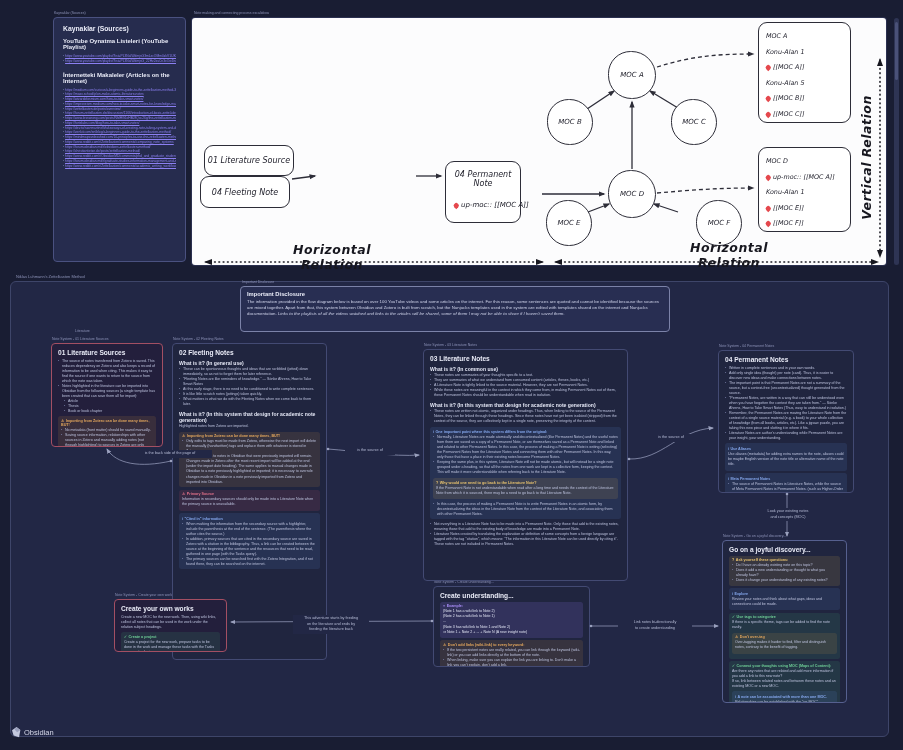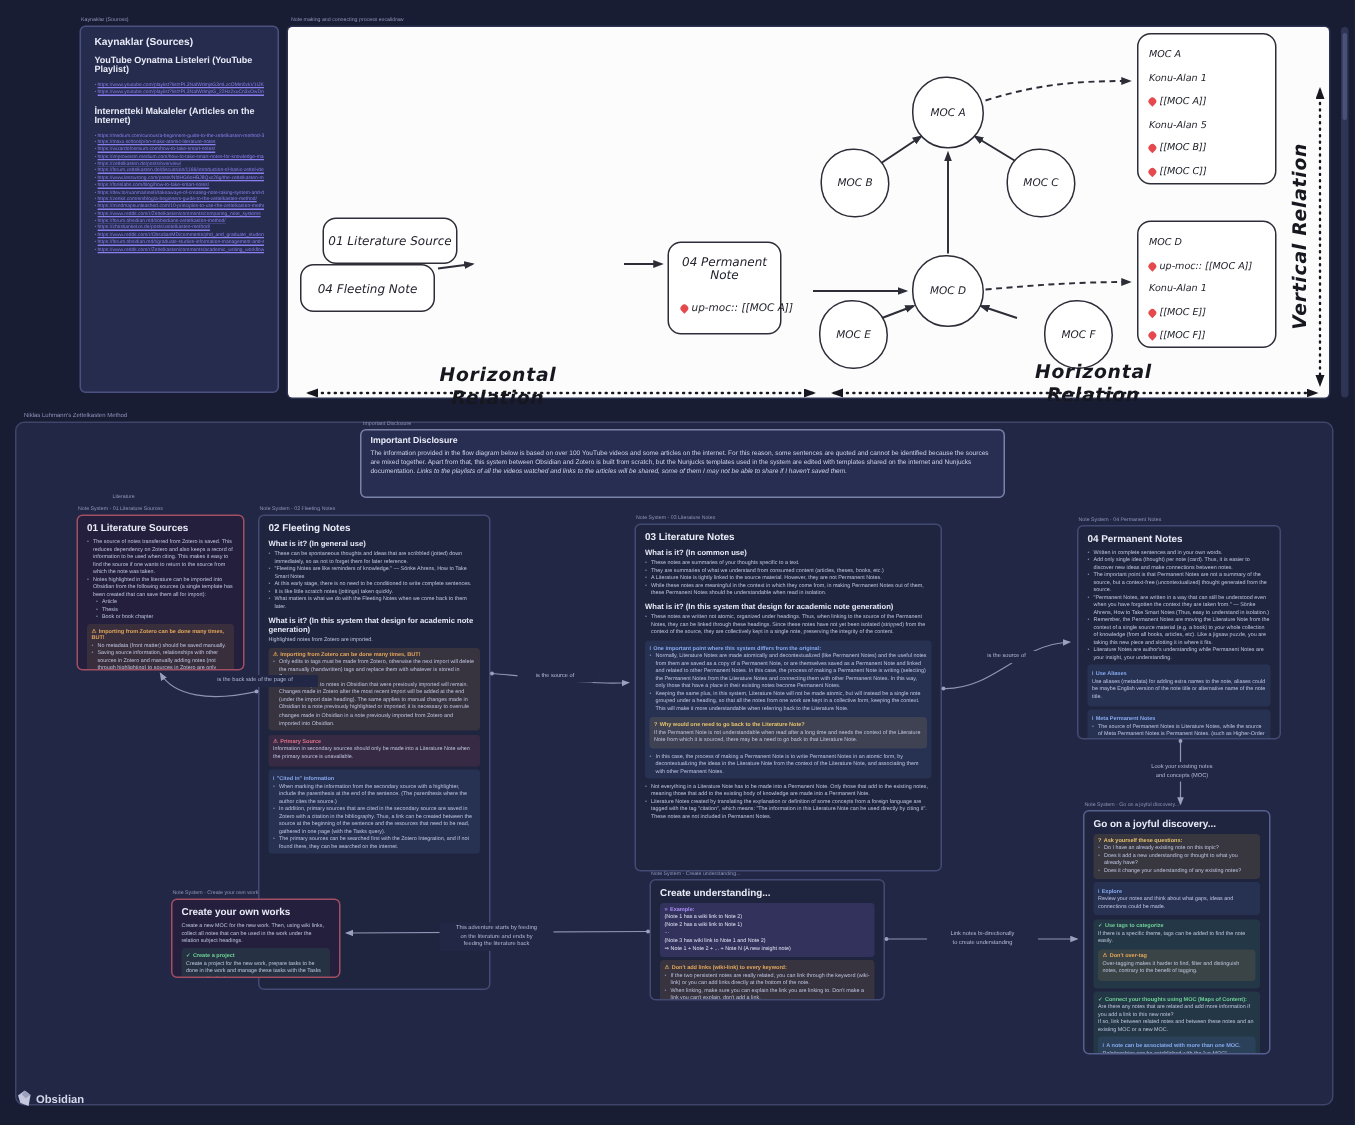--- a/index.html
+++ b/index.html
@@ -64,21 +64,21 @@
   .co-info{background:rgba(96,136,225,.13)} .co-info>.callout-title{color:#85a8ee}
   .co-success{background:rgba(68,189,123,.12)} .co-success>.callout-title{color:#6fcf97}
   .co-question{background:rgba(224,180,80,.13)} .co-question>.callout-title{color:#e5c06e}
   .co-example{background:rgba(148,118,246,.16)} .co-example>.callout-title{color:#a98ef7}
   .lines div{font-size:3.6px;line-height:1.45;color:#dfe2f2}
   .annot{position:absolute;font-size:3.8px;line-height:1.45;color:var(--annot);text-align:center;
     background:var(--board);padding:1px 2px;white-space:pre-line}
   .conn-svg{position:absolute;left:0;top:0;pointer-events:none}
   
   .brand{position:absolute;left:12px;top:727px;display:flex;align-items:center;gap:3px}
-  .brand span{font-size:7.5px;font-weight:bold;color:#d6d9ea}
+  .brand span{font-size:7.5px;font-weight:normal;color:#d6d9ea}
 </style>
 </head>
 <body>
 
 <div class="tiny" style="left:54px;top:11px">Kaynaklar (Sources)</div>
 <div class="sources">
   <h1>Kaynaklar (Sources)</h1>
   <h2>YouTube Oynatma Listeleri (YouTube Playlist)</h2>
   <ul class="linklist" id="youtube-links">
       <li><a>https://www.youtube.com/playlist?list=PL3NaIWdmjsG3mLzcOMm0zkV1IJKd7T0Fq</a></li>
@@ -132,21 +132,21 @@
       <path d="M465,49 C500,38 525,36 561,36" stroke-dasharray="4 3" marker-end="url(#arr)"></path>
       <path d="M465,175 C500,172 525,170 561,170" stroke-dasharray="4 3" marker-end="url(#arr)"></path>
     </g>
     <g stroke="#17171f" stroke-width="1.6" fill="none" stroke-linecap="round" stroke-dasharray="0.7 3.6">
       <path d="M14,244 L350,244" marker-start="url(#arrBs)" marker-end="url(#arrB)"></path>
       <path d="M364,244 L685,244" marker-start="url(#arrBs)" marker-end="url(#arrB)"></path>
       <path d="M688,42 L688,238" marker-start="url(#arrBs)" marker-end="url(#arrB)"></path>
     </g>
   </svg>
 
-  <div class="fc-box hand" style="left:23px;top:127px;width:90px;height:31px">01 Literature Source</div>
+  <div class="fc-box hand" style="left:12px;top:127px;width:90px;height:31px">01 Literature Source</div>
   <div class="fc-box hand" style="left:8px;top:158px;width:90px;height:32px">04 Fleeting Note</div>
   <div class="fc-box hand" style="left:253px;top:143px;width:76px;height:62px;align-items:flex-start;padding-top:8px">04 Permanent Note</div>
   <div class="fc-meta hand" style="left:262px;top:183px"><span class="pin"></span><span>up-moc:: [[MOC A]]</span></div>
 
   <div class="fc-circle hand" style="left:416px;top:33px;width:48px;height:48px">MOC A</div>
   <div class="fc-circle hand" style="left:355px;top:81px;width:46px;height:46px">MOC B</div>
   <div class="fc-circle hand" style="left:479px;top:81px;width:46px;height:46px">MOC C</div>
   <div class="fc-circle hand" style="left:416px;top:152px;width:48px;height:48px">MOC D</div>
   <div class="fc-circle hand" style="left:354px;top:182px;width:46px;height:46px">MOC E</div>
   <div class="fc-circle hand" style="left:504px;top:182px;width:46px;height:46px">MOC F</div>

